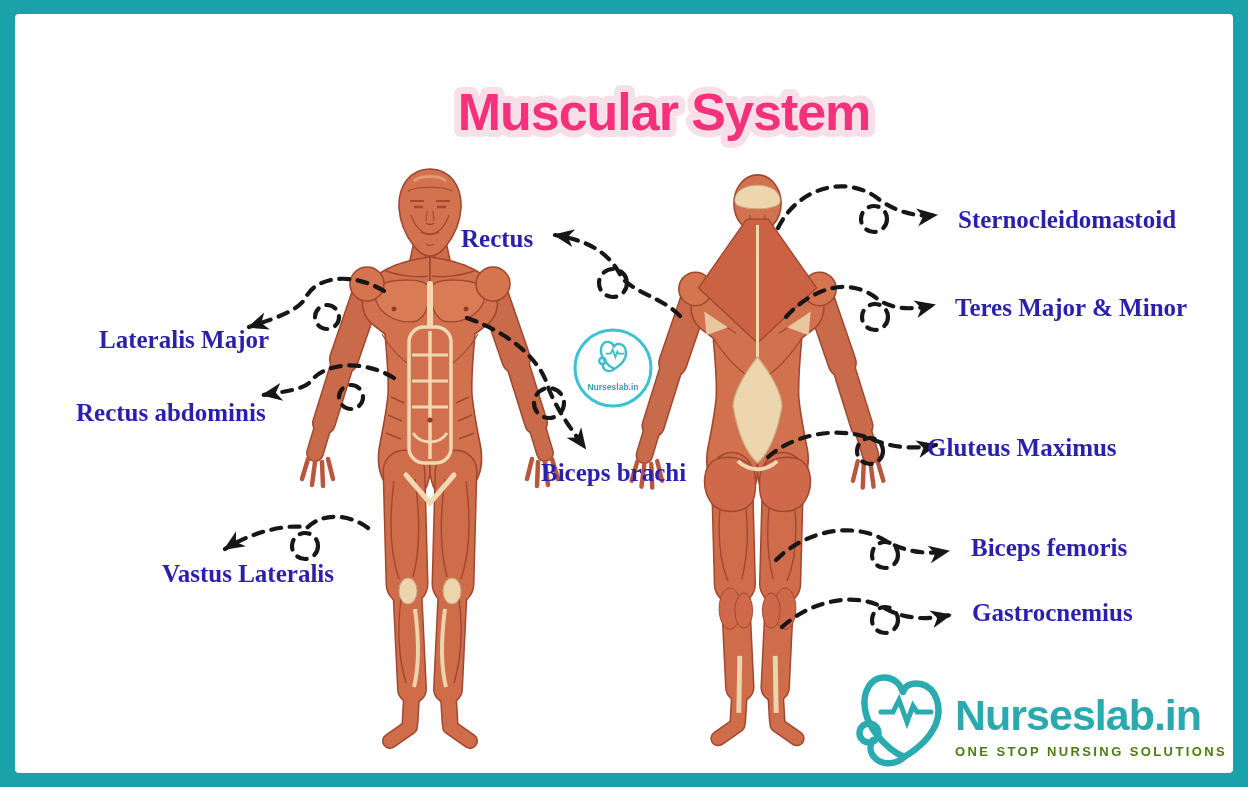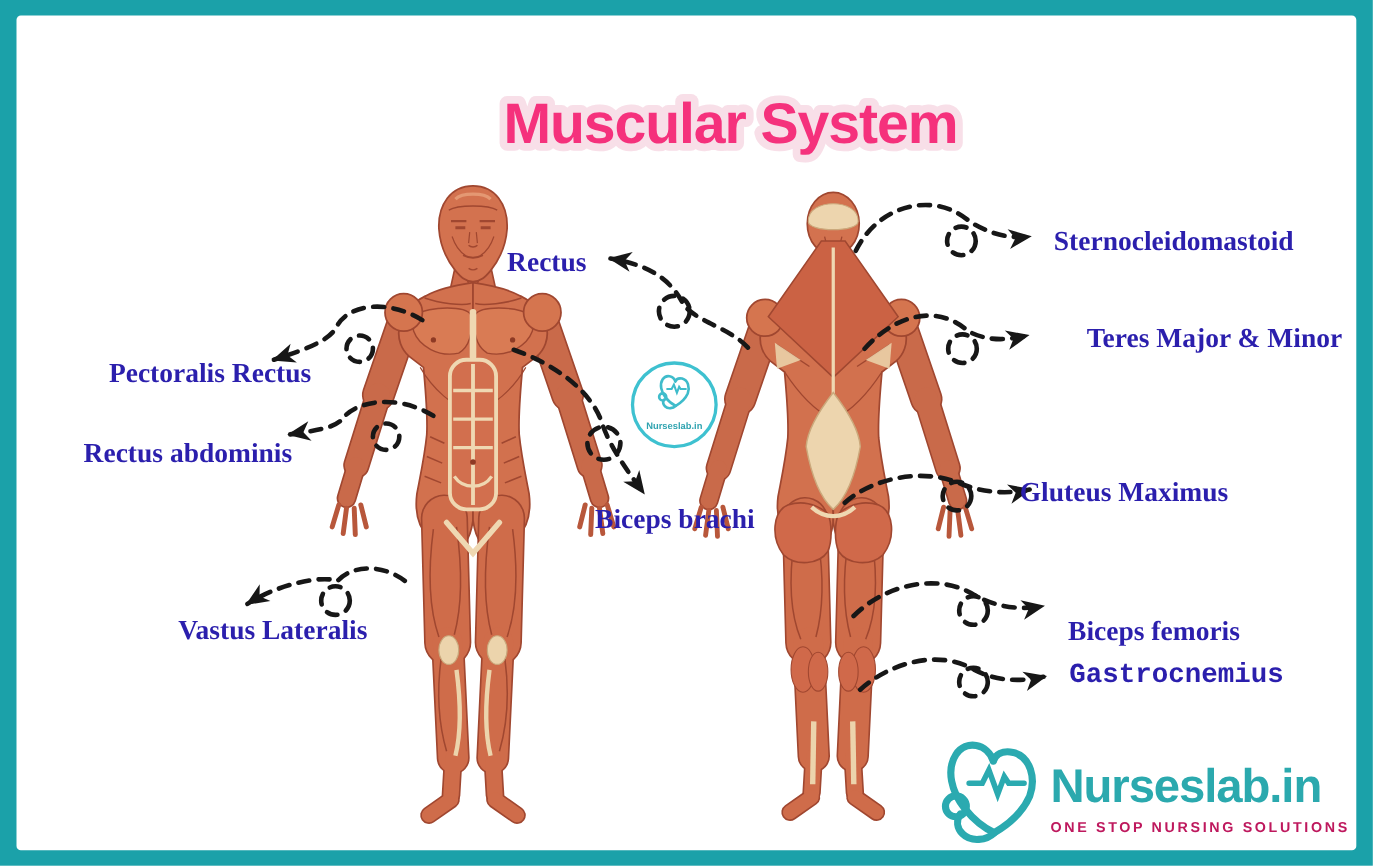--- a/index.html
+++ b/index.html
@@ -26,21 +26,21 @@
   .fig{position:absolute;}
   .arrow-layer{position:absolute;left:0;top:0;width:1248px;height:787px;pointer-events:none;}
   .footer-brand{
     position:absolute;left:838px;top:646px;display:flex;align-items:flex-start;
   }
   .footer-text{margin-left:2px;padding-top:34px;}
   .footer-name{
     font-weight:700;font-size:43px;line-height:1.0;color:#2BA9AE;letter-spacing:-1px;
   }
   .footer-tagline{
-    margin-top:7px;font-weight:700;font-size:13px;letter-spacing:2.4px;color:#be185d;
+    margin-top:7px;font-weight:700;font-size:13px;letter-spacing:2.4px;color:#4d7c0f;
   }
 </style>
 </head>
 <body>
 
 <div class="card">
 
   <div class="title-wrap">
     <svg width="450" height="80" viewBox="0 0 450 80">
       <text x="225" y="58" text-anchor="middle" font-family="Liberation Sans, sans-serif" font-weight="bold" font-size="52" fill="#F5317C" stroke="#F8DFE8" stroke-width="14" stroke-linejoin="round" paint-order="stroke" letter-spacing="-1">Muscular System</text>
@@ -217,29 +217,29 @@
       <path d="M753,443 C779,420 825,411 859,426 C884,436 908,434 921,431" marker-end="url(#ah)"></path>
       <circle cx="855" cy="437" r="13"></circle>
       <path d="M761,546 C791,516 839,507 871,527 C894,540 917,540 933,537" marker-end="url(#ah)"></path>
       <circle cx="870" cy="541" r="13"></circle>
       <path d="M767,613 C797,586 841,577 871,595 C894,607 918,605 935,601" marker-end="url(#ah)"></path>
       <circle cx="870" cy="606" r="13"></circle>
     </g>
   </svg>
 
   <div class="muscle-label" style="left:446px;top:211px;">Rectus</div>
-  <div class="muscle-label" style="left:84px;top:312px;">Pectoralis Rectus</div>
+  <div class="muscle-label" style="left:84px;top:312px;">Lateralis Major</div>
   <div class="muscle-label" style="left:61px;top:385px;">Rectus abdominis</div>
   <div class="muscle-label" style="left:115px;top:546px;margin-left:32px;">Vastus Lateralis</div>
   <div class="muscle-label" style="left:526px;top:445px;">Biceps brachi</div>
   <div class="muscle-label" style="left:943px;top:192px;">Sternocleidomastoid</div>
-  <div class="muscle-label" style="left:973px;top:280px;">Teres Major &amp; Minor</div>
+  <div class="muscle-label" style="left:940px;top:280px;">Teres Major &amp; Minor</div>
   <div class="muscle-label" style="left:912px;top:420px;">Gluteus Maximus</div>
-  <div class="muscle-label" style="left:956px;top:520px;margin-top:27px;">Biceps femoris</div>
-  <div class="muscle-label" style="left:957px;top:585px;font-family:Liberation Mono, monospace;">Gastrocnemius</div>
+  <div class="muscle-label" style="left:956px;top:520px;">Biceps femoris</div>
+  <div class="muscle-label" style="left:957px;top:585px;">Gastrocnemius</div>
 
   <svg class="abs" style="left:556px;top:312px;" width="84" height="84" viewBox="0 0 84 84">
     <circle cx="42" cy="42" r="38" fill="#ffffff" fill-opacity="0.92" stroke="#3EC1D0" stroke-width="3"></circle>
     <g transform="translate(26,10) scale(0.34)" stroke="#3FBCCB" fill="none" stroke-linecap="round">
       <path d="M50,32 C45,16 25,12 16,26 C7,40 12,60 24,75 C32,85 42,93 51,97 C63,90 76,80 83,64 C89,48 84,28 68,24 C58,22 52,26 50,32" stroke-width="7"></path>
       <path d="M51,97 C44,104 30,106 22,98 C17,93 16,86 20,80" stroke-width="7"></path>
       <circle cx="16" cy="73" r="9.5" stroke-width="7"></circle>
       <path d="M28,52 L40,52 L46,40 L54,62 L60,46 L64,52 L78,52" stroke-width="5.5"></path>
     </g>
     <text x="42" y="64" text-anchor="middle" font-size="8.5" font-weight="bold" font-family="Liberation Sans, sans-serif" fill="#2FA3B0">Nurseslab.in</text>

